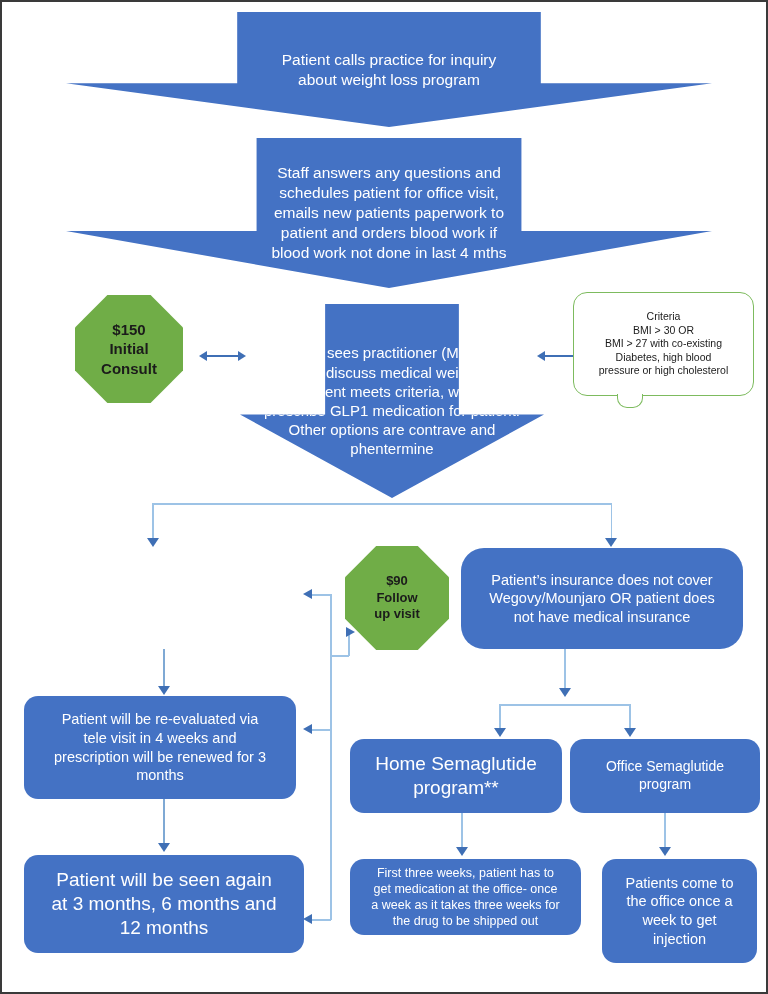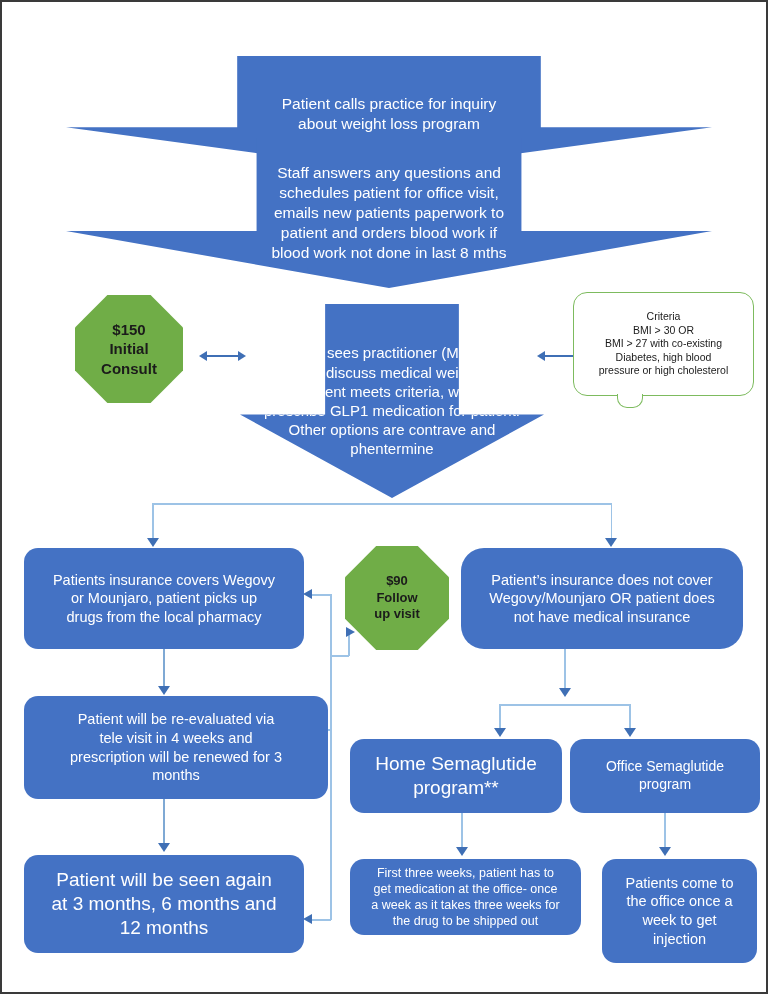--- a/index.html
+++ b/index.html
@@ -30,21 +30,20 @@
     line-height: 1.28;
     white-space: pre-line;
     z-index: 3;
   }
   
   .arrowshape {
     background: #4472C4;
   }
   .arrow-1 {
     clip-path: polygon(26.5% 0%, 73.5% 0%, 73.5% 62%, 100% 62%, 50% 100%, 0% 62%, 26.5% 62%);
-    margin-top: 44px;
   }
   .arrow-2 {
     clip-path: polygon(29.5% 0%, 70.5% 0%, 70.5% 62%, 100% 62%, 50% 100%, 0% 62%, 29.5% 62%);
   }
   .arrow-3 {
     clip-path: polygon(28% 0%, 72% 0%, 72% 57%, 100% 57%, 50% 100%, 0% 57%, 28% 57%);
   }
   
   .rrect {
     background: #4472C4;
@@ -138,21 +137,21 @@
 
 <div id="canvas">
 
   <div class="node arrowshape arrow-1" style="left:64px; top:10px; width:646px; height:115px; font-size:15.5px;">Patient calls practice for inquiry
 about weight loss program</div>
 
   <div class="node arrowshape arrow-2" style="left:64px; top:136px; width:646px; height:150px; font-size:15.5px;">Staff answers any questions and
 schedules patient for office visit,
 emails new patients paperwork to
 patient and orders blood work if
-blood work not done in last 8 mths</div>
+blood work not done in last 4 mths</div>
 
   <div class="node octagon" style="left:73px; top:293px; width:108px; height:108px; font-size:15px;">$150
 Initial
 Consult</div>
 
   <div class="dblarrow" style="left:197px; top:347px; width:47px;">
     <div class="shaft"></div>
     <div class="hl"></div>
     <div class="hr"></div>
   </div>
@@ -177,36 +176,33 @@
 pressure or high cholesterol</div>
   <div class="callout-tail" style="left:615px; top:392px;"></div>
   <div class="callout-tail-mask" style="left:617px; top:390px; width:22px;"></div>
 
   <div class="ln h" style="left:150px; top:501px; width:460px;"></div>
   <div class="ln v" style="left:150px; top:501px; height:37px;"></div>
   <div class="ahead down" style="left:145px; top:536px;"></div>
   <div class="ln v" style="left:608.5px; top:501px; height:37px;"></div>
   <div class="ahead down" style="left:603px; top:536px;"></div>
 
-  <div class="node rrect" style="left:22px; top:546px; width:280px; height:101px; font-size:14.5px;">Patients insurance covers Wegovy
-or Mounjaro, patient picks up
-drugs from the local pharmacy</div>
 
   <div class="node octagon" style="left:343px; top:544px; width:104px; height:104px; font-size:13px;">$90
 Follow
 up visit</div>
 
   <div class="node rrect" style="left:459px; top:546px; width:282px; height:101px; font-size:14.5px;border-radius:23px;">Patient’s insurance does not cover
 Wegovy/Mounjaro OR patient does
 not have medical insurance</div>
 
   <div class="ln v dark" style="left:161px; top:647px; width:1.8px; height:41px;"></div>
   <div class="ahead down" style="left:156px; top:684px;"></div>
 
-  <div class="node rrect" style="left:22px; top:694px; width:304px; height:103px; font-size:14.5px;">Patient will be re-evaluated via
+  <div class="node rrect" style="left:22px; top:694px; width:272px; height:103px; font-size:14.5px;">Patient will be re-evaluated via
 tele visit in 4 weeks and
 prescription will be renewed for 3
 months</div>
 
   <div class="ln v dark" style="left:161px; top:797px; width:1.8px; height:49px;"></div>
   <div class="ahead down" style="left:156px; top:841px;"></div>
 
   <div class="node rrect" style="left:22px; top:853px; width:280px; height:98px; font-size:19px;">Patient will be seen again
 at 3 months, 6 months and
 12 months</div>

